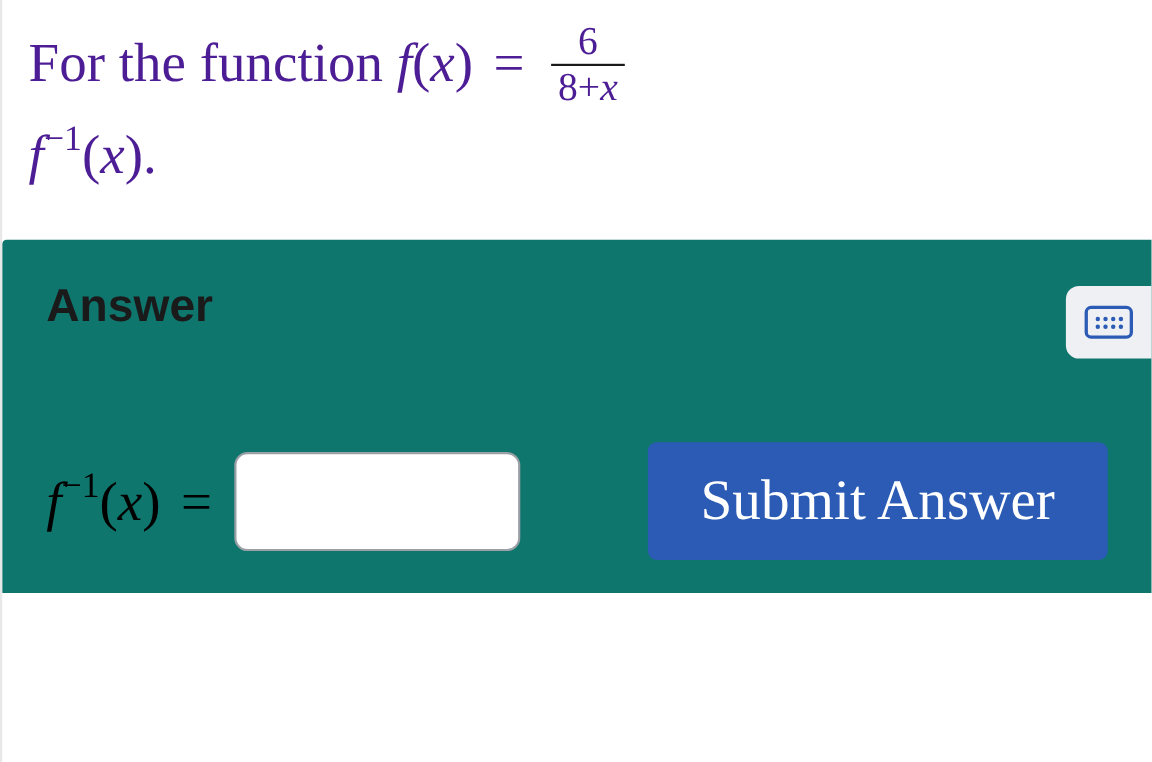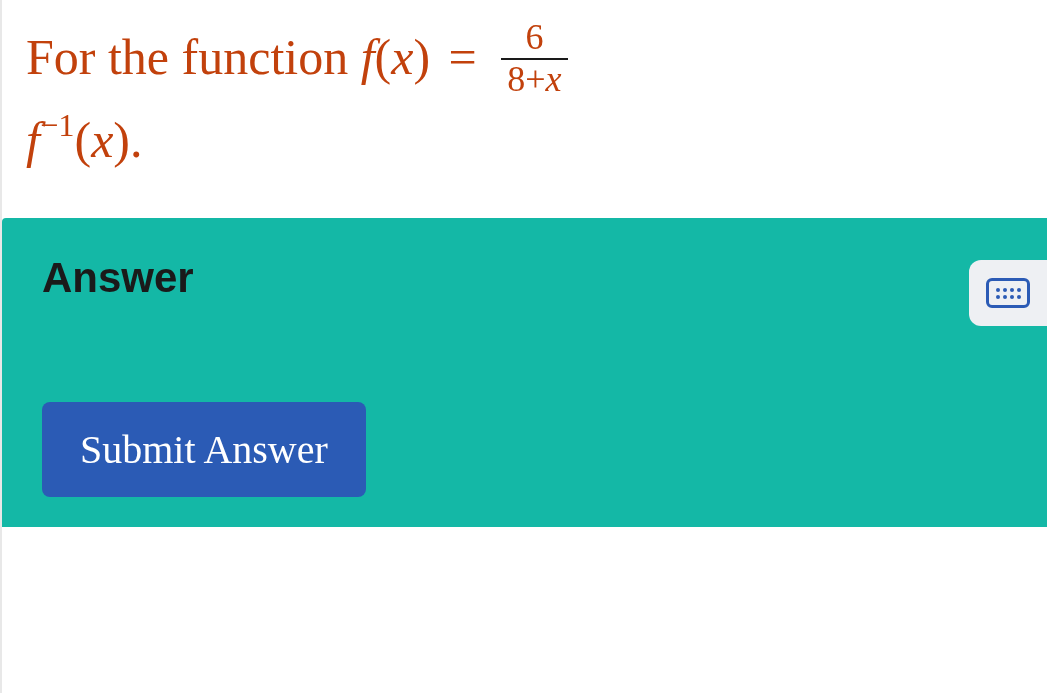--- a/index.html
+++ b/index.html
@@ -10,21 +10,21 @@
     background: #ffffff;
     width: 1047px;
     height: 693px;
     overflow: hidden;
     border-left: 2px solid #e8e8e8;
   }
   .question-area {
     padding: 20px 24px 40px 24px;
     font-size: 50px;
     line-height: 1.5;
-    color: #c2410c;
+    color: #4c1d95;
   }
   .math-italic {
     font-style: italic;
     font-family: 'Times New Roman', Georgia, serif;
   }
   .frac {
     display: inline-block;
     vertical-align: middle;
     text-align: center;
     font-size: 36px;
@@ -43,21 +43,21 @@
     padding: 0 6px;
     line-height: 1.1;
   }
   .sup {
     font-size: 0.65em;
     vertical-align: super;
     position: relative;
     top: -0.1em;
   }
   .answer-panel {
-    background: #14b8a6;
+    background: #0f766e;
     padding: 36px 40px 30px 40px;
     position: relative;
     border-radius: 4px 0 0 0;
   }
   .answer-heading {
     font-family: -apple-system, Arial, sans-serif;
     font-weight: 700;
     font-size: 42px;
     color: #1a1a1a;
     margin-bottom: 100px;
@@ -115,24 +115,24 @@
     border-radius: 12px;
     background: #ffffff;
     font-size: 40px;
     padding: 0 14px;
     font-family: 'Times New Roman', Georgia, serif;
   }
   .submit-btn {
     background: #2b5bb5;
     color: #ffffff;
     font-family: Georgia, 'Times New Roman', serif;
-    font-size: 40px;
+    font-size: 52px;
     border: none;
     border-radius: 8px;
-    padding: 24px 38px;
+    padding: 24px 48px;
     cursor: pointer;
     white-space: nowrap;
   }
   .eq-sign {
     font-size: 50px;
     margin: 0 6px;
   }
 </style>
 </head>
 <body>
@@ -164,15 +164,22 @@
           <div class="dot"></div>
         </div>
       <div class="dots-col">
           <div class="dot"></div>
           <div class="dot"></div>
         </div>
     </div>
   </div>
 
   <div class="answer-row">
+    <div class="answer-left">
+      <span>
+        <span class="math-italic">f</span><span class="sup">−1</span><span>(</span><span class="math-italic">x</span><span>)</span>
+        <span class="eq-sign">=</span>
+      </span>
+      <input type="text" class="answer-input" value="" style="">
+    </div>
     <button class="submit-btn">Submit Answer</button>
   </div>
 </div>
 
 </body></html>

